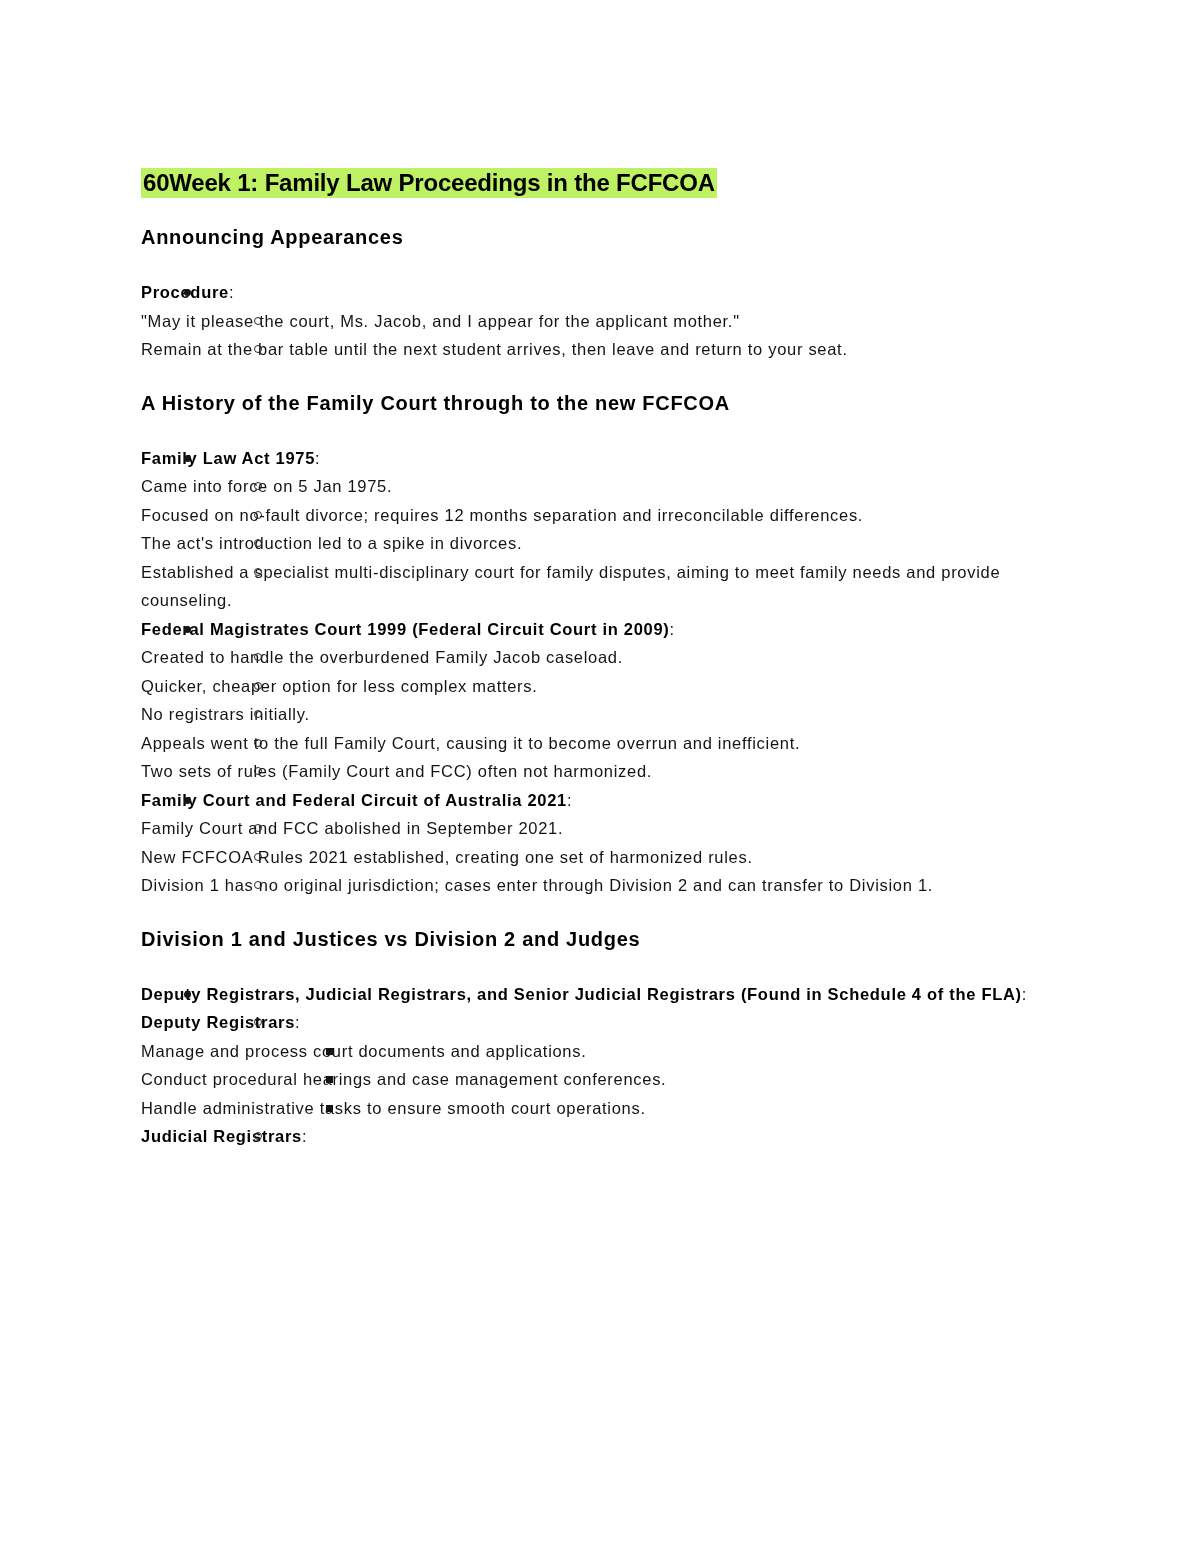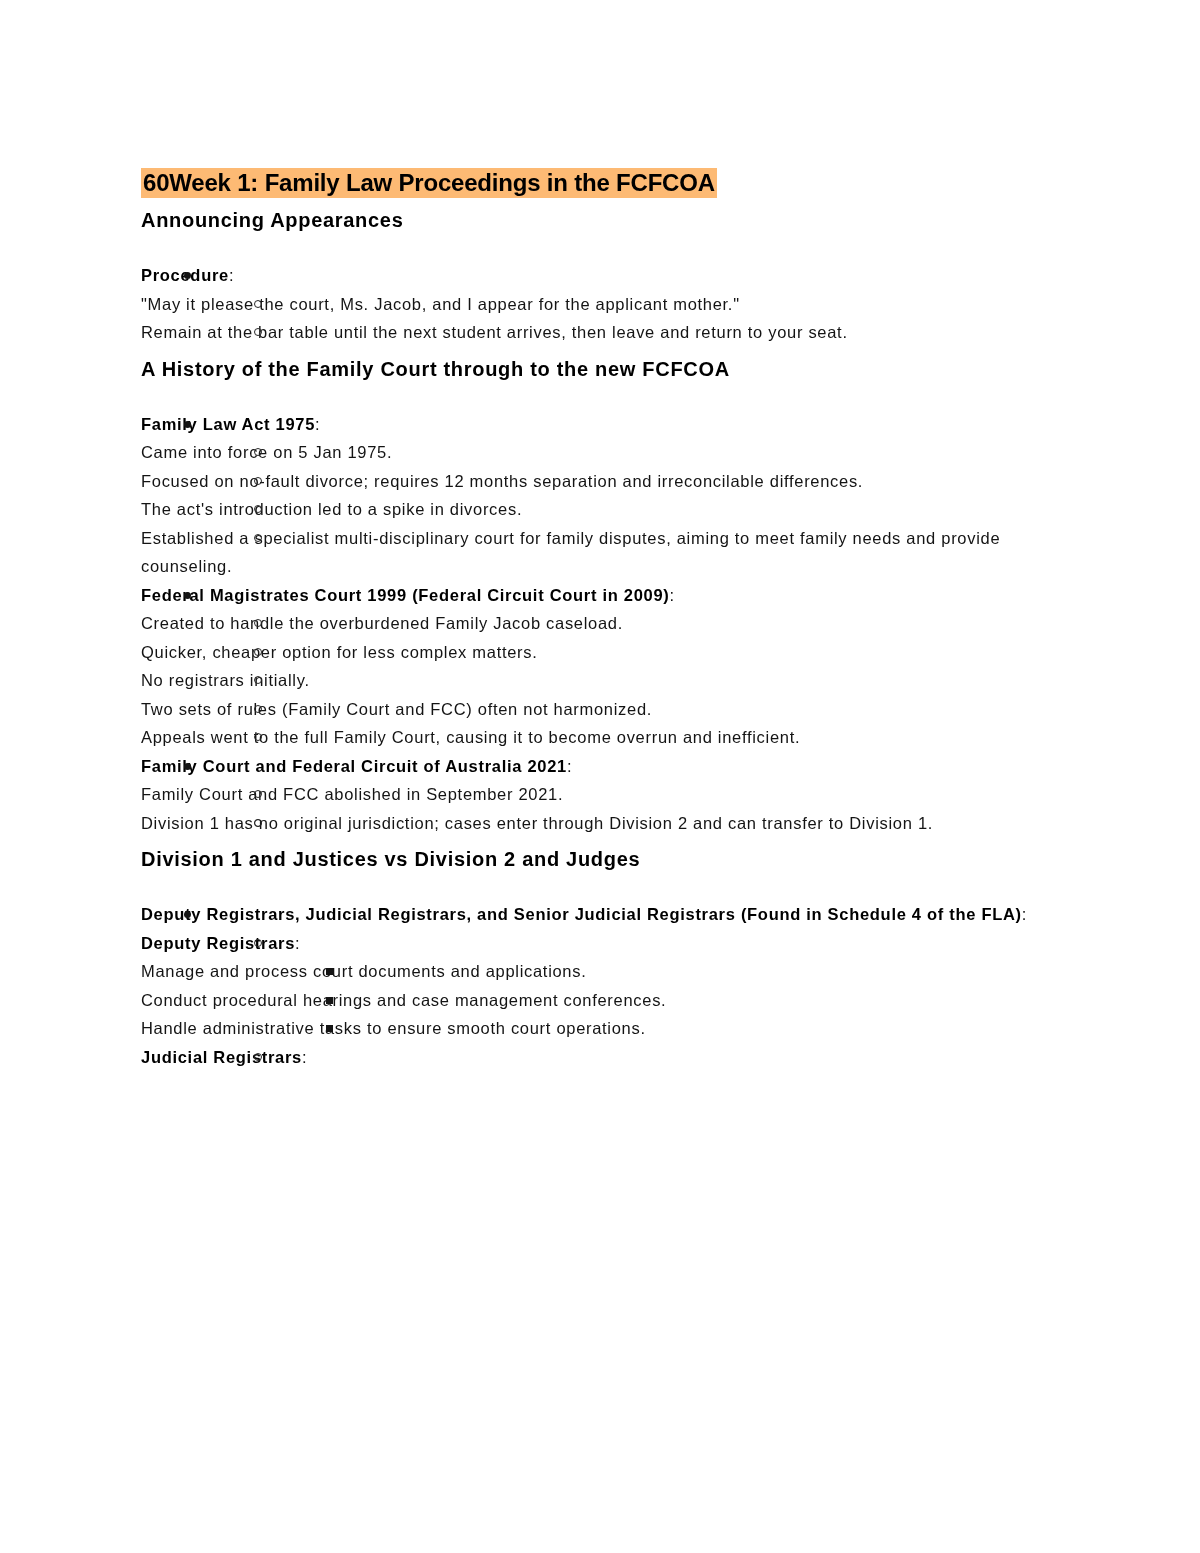--- a/index.html
+++ b/index.html
@@ -21,21 +21,21 @@
     line-height: 31px;
     margin: 0 0 5px 0;
     color: #000000;
   }
   .doc-title .hl { padding: 1px 2px 2px 2px; }
   h2.section-heading {
     font-size: 20px;
     font-weight: bold;
     letter-spacing: 0.7px;
     line-height: 28px;
-    margin: 8px 0 27px 0;
+    margin: 25px 0 27px 0;
     color: #000000;
   }
   ul.lst { list-style: none; margin: 0; padding: 0; }
   ul.lst li { position: relative; margin: 0; padding: 0; }
   li.lv1 { padding-left: 69px; }
   li.lv2 { padding-left: 139px; }
   li.lv3 { padding-left: 211px; }
   .bullet { position: absolute; display: block; }
   .b1 {
     left: 43px; top: 11px;
@@ -52,45 +52,45 @@
   .b3 {
     left: 185px; top: 11px;
     width: 7px; height: 7px;
     background: #151515;
   }
   li strong { font-weight: bold; color: #000000; }
 </style>
 </head>
 <body>
 
-<h1 class="doc-title"><span class="hl" style="background: #fdba74;">60Week 1: Family Law Proceedings in the FCFCOA</span></h1>
+<h1 class="doc-title"><span class="hl" style="background: #bef264;">60Week 1: Family Law Proceedings in the FCFCOA</span></h1>
 
 <div id="sections">
     <h2 class="section-heading">Announcing Appearances</h2>
     <ul class="lst">
       <li class="lv1"><span class="bullet b1"></span><span class="txt"><strong>Procedure</strong>:</span></li>
       <li class="lv2"><span class="bullet b2"></span><span class="txt">"May it please the court, Ms. Jacob, and I appear for the applicant mother."</span></li>
       <li class="lv2"><span class="bullet b2"></span><span class="txt">Remain at the bar table until the next student arrives, then leave and return to your seat.</span></li>
     </ul>
     <h2 class="section-heading">A History of the Family Court through to the new FCFCOA</h2>
     <ul class="lst">
       <li class="lv1"><span class="bullet b1"></span><span class="txt"><strong>Family Law Act 1975</strong>:</span></li>
       <li class="lv2"><span class="bullet b2"></span><span class="txt">Came into force on 5 Jan 1975.</span></li>
       <li class="lv2"><span class="bullet b2"></span><span class="txt">Focused on no-fault divorce; requires 12 months separation and irreconcilable differences.</span></li>
       <li class="lv2"><span class="bullet b2"></span><span class="txt">The act's introduction led to a spike in divorces.</span></li>
       <li class="lv2"><span class="bullet b2"></span><span class="txt">Established a specialist multi-disciplinary court for family disputes, aiming to meet family needs and provide counseling.</span></li>
       <li class="lv1"><span class="bullet b1"></span><span class="txt"><strong>Federal Magistrates Court 1999 (Federal Circuit Court in 2009)</strong>:</span></li>
       <li class="lv2"><span class="bullet b2"></span><span class="txt">Created to handle the overburdened Family Jacob caseload.</span></li>
       <li class="lv2"><span class="bullet b2"></span><span class="txt">Quicker, cheaper option for less complex matters.</span></li>
       <li class="lv2"><span class="bullet b2"></span><span class="txt">No registrars initially.</span></li>
+      <li class="lv2"><span class="bullet b2"></span><span class="txt">Appeals went to the full Family Court, causing it to become overrun and inefficient.</span></li>
       <li class="lv2"><span class="bullet b2"></span><span class="txt">Two sets of rules (Family Court and FCC) often not harmonized.</span></li>
-      <li class="lv2"><span class="bullet b2"></span><span class="txt">Appeals went to the full Family Court, causing it to become overrun and inefficient.</span></li>
       <li class="lv1"><span class="bullet b1"></span><span class="txt"><strong>Family Court and Federal Circuit of Australia 2021</strong>:</span></li>
       <li class="lv2"><span class="bullet b2"></span><span class="txt">Family Court and FCC abolished in September 2021.</span></li>
-      <li class="lv2"><span class="bullet b2"></span></li>
+      <li class="lv2"><span class="bullet b2"></span><span class="txt">New FCFCOA Rules 2021 established, creating one set of harmonized rules.</span></li>
       <li class="lv2"><span class="bullet b2"></span><span class="txt">Division 1 has no original jurisdiction; cases enter through Division 2 and can transfer to Division 1.</span></li>
     </ul>
     <h2 class="section-heading">Division 1 and Justices vs Division 2 and Judges</h2>
     <ul class="lst">
       <li class="lv1"><span class="bullet b1"></span><span class="txt"><strong>Deputy Registrars, Judicial Registrars, and Senior Judicial Registrars (Found in Schedule 4 of the FLA)</strong>:</span></li>
       <li class="lv2"><span class="bullet b2"></span><span class="txt"><strong>Deputy Registrars</strong>:</span></li>
       <li class="lv3"><span class="bullet b3"></span><span class="txt">Manage and process court documents and applications.</span></li>
       <li class="lv3"><span class="bullet b3"></span><span class="txt">Conduct procedural hearings and case management conferences.</span></li>
       <li class="lv3"><span class="bullet b3"></span><span class="txt">Handle administrative tasks to ensure smooth court operations.</span></li>
       <li class="lv2"><span class="bullet b2"></span><span class="txt"><strong>Judicial Registrars</strong>:</span></li>

